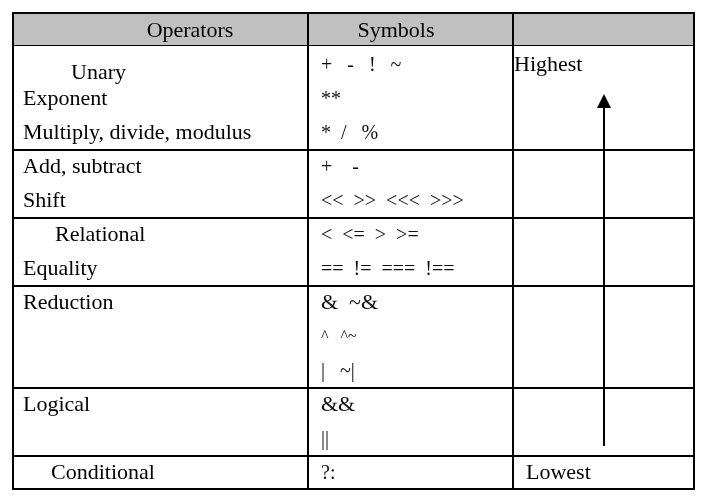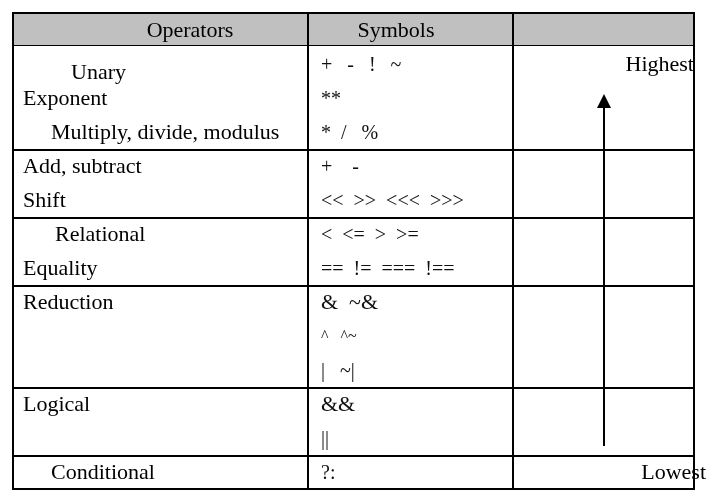--- a/index.html
+++ b/index.html
@@ -8,21 +8,21 @@
     .table { position: absolute; left: 12px; top: 12px; width: 683px; height: 478px;
              border: 2px solid #000; box-sizing: border-box; }
     .header { position: absolute; left: 0; top: 0; right: 0; height: 32px;
               background: #c0c0c0; border-bottom: 1.5px solid #000; box-sizing: border-box; }
     .hcell { position: absolute; top: 0; height: 31px; line-height: 31px; text-align: center;
              font-size: 22px; }
     .vline { position: absolute; top: 0; bottom: 0; width: 1.5px; background: #000; }
     .hline { position: absolute; left: 0; right: 0; height: 1.5px; background: #000; }
     .txt { position: absolute; font-size: 22px; line-height: 34px; white-space: pre; }
     .sym { position: absolute; font-size: 20px; line-height: 34px; white-space: pre; color:#111; }
-    .prec { position: absolute; left: 500px; width: 180px; text-align: right; font-size: 22px; line-height: 34px; }
+    .prec { position: absolute; left: 500px; width: 180px; text-align: left; font-size: 22px; line-height: 34px; }
     .arrow-shaft { position: absolute; left: 589px; top: 88px; width: 2px; height: 344px; background: #000; }
     .arrow-head { position: absolute; left: 583px; top: 80px; width: 0; height: 0;
                   border-left: 7px solid transparent; border-right: 7px solid transparent;
                   border-bottom: 14px solid #000; }
   </style>
 </head>
 <body>
 
 <div class="table">
   <div class="header">
@@ -36,21 +36,21 @@
   <div class="hline" style="top:135px;"></div>
   <div class="hline" style="top:203px;"></div>
   <div class="hline" style="top:271px;"></div>
   <div class="hline" style="top:373px;"></div>
   <div class="hline" style="top:441px;"></div>
 
   <div class="txt" style="left:9px;top:41px;margin-left:48px;">Unary</div>
   <div class="sym" style="left:307px;top:33px;">+   -   !   ~</div>
   <div class="txt" style="left:9px;top:67px;">Exponent</div>
   <div class="sym" style="left:307px;top:67px;">**</div>
-  <div class="txt" style="left:9px;top:101px;margin-left:28px;">Multiply, divide, modulus</div>
+  <div class="txt" style="left:9px;top:101px;">Multiply, divide, modulus</div>
   <div class="sym" style="left:307px;top:101px;">*  /   %</div>
 
   <div class="txt" style="left:9px;top:135px;">Add, subtract</div>
   <div class="sym" style="left:307px;top:135px;">+    -</div>
   <div class="txt" style="left:9px;top:169px;">Shift</div>
   <div class="sym" style="left:307px;top:169px;">&lt;&lt;  &gt;&gt;  &lt;&lt;&lt;  &gt;&gt;&gt;</div>
 
   <div class="txt" style="left:9px;top:203px;margin-left:32px;">Relational</div>
   <div class="sym" style="left:307px;top:203px;">&lt;  &lt;=  &gt;  &gt;=</div>
   <div class="txt" style="left:9px;top:237px;">Equality</div>

